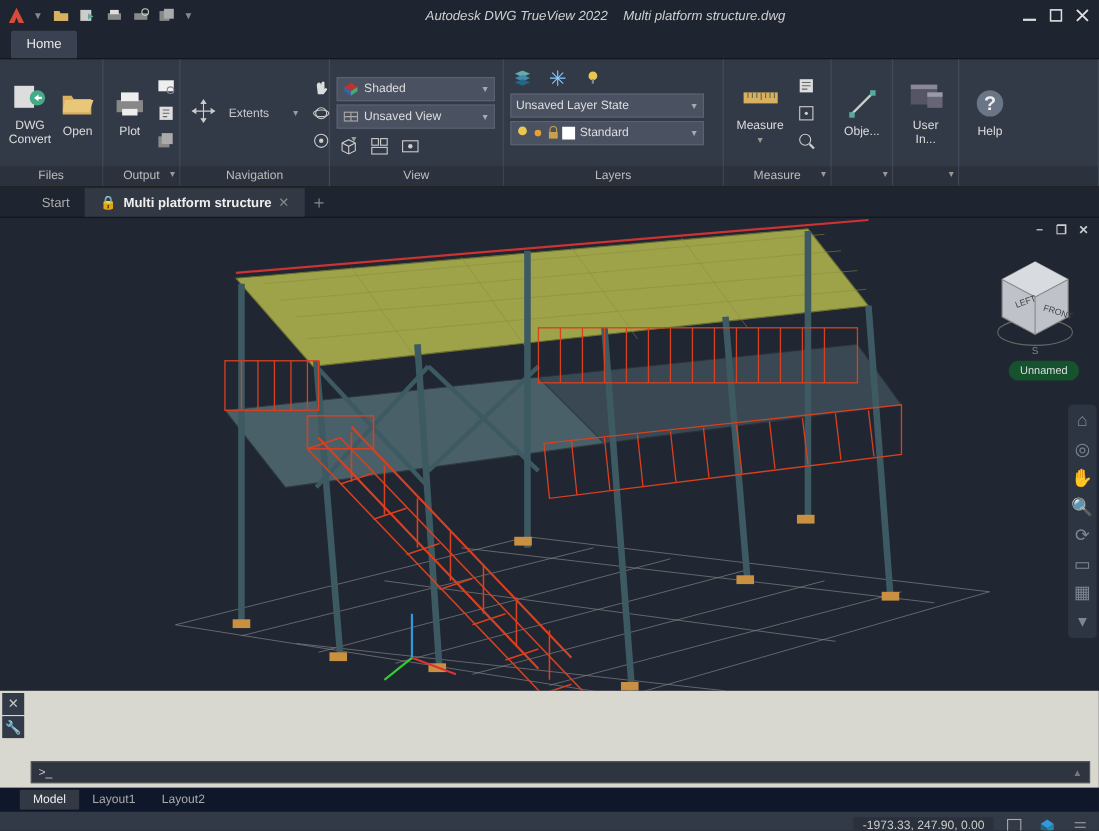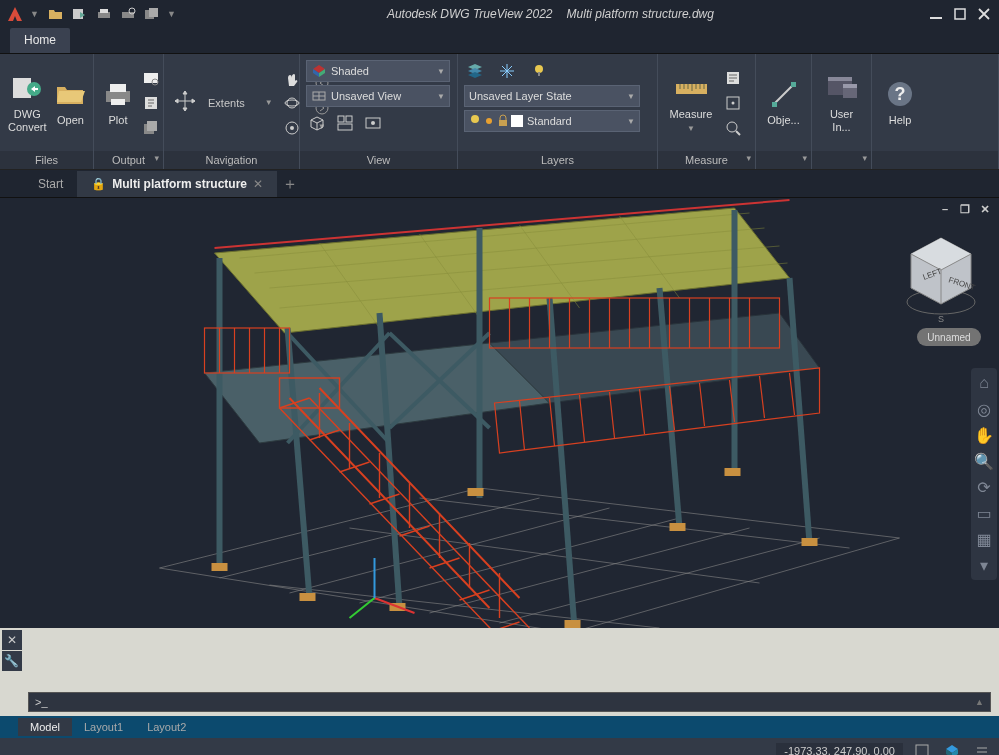--- a/index.html
+++ b/index.html
@@ -41,33 +41,33 @@
   .doctab.active { background: #323945; color: #eee; }
   .doctab .close { font-size:12px; color:#888;}
   .addtab { width:26px; height:26px; display:flex; align-items:center; justify-content:center; color:#888; cursor:pointer;}
 
   
   .viewport { position: relative; height: 430px; background: #202632; overflow:hidden;}
   .viewport svg.model { width: 100%; height: 100%; }
   .vp-wincontrols { position:absolute; top:4px; right:6px; display:flex; gap:4px;}
   .vp-wincontrols div { width:16px; height:14px; color:#ccc; cursor:pointer; display:flex; align-items:center; justify-content:center; font-size:11px; font-weight:bold;}
   .viewcube { position:absolute; top:32px; right:18px; width:80px; height:100px;}
-  .unnamed { position:absolute; top:130px; right:18px; width:64px; height:18px; background:#737373; border-radius:9px; font-size:10px; display:flex; align-items:center; justify-content:center; color:#ddd; cursor:pointer;}
+  .unnamed { position:absolute; top:130px; right:18px; width:64px; height:18px; background:#14532d; border-radius:9px; font-size:10px; display:flex; align-items:center; justify-content:center; color:#ddd; cursor:pointer;}
   .navbar3d { position:absolute; top:170px; right:2px; width:26px; background:rgba(60,68,82,0.5); border-radius:4px; display:flex; flex-direction:column; align-items:center; padding:6px 0; gap:8px;}
   .navbar3d div { width:18px; height:18px; color:#7e8694; cursor:pointer; display:flex; align-items:center; justify-content:center;}
 
   
   .cmdarea { position:relative; height: 88px; background: #d8d8d0; color: #222; font-family: "Consolas", monospace; font-size: 13px;}
   .cmd-text { padding: 6px 8px 2px 28px; }
   .cmd-input { position:absolute; bottom:4px; left:28px; right:8px; height:20px; background:#2e3440; border:1px solid #555; display:flex; align-items:center; padding:0 6px; color:#ccc;}
   .cmd-sidebtns { position:absolute; left:2px; top:2px; display:flex; flex-direction:column; gap:1px;}
   .cmd-sidebtns div { width:20px; height:20px; background:#333a47; color:#ccc; display:flex; align-items:center; justify-content:center; cursor:pointer; font-size:12px;}
 
   
-  .layouttabs { height:22px; background:#0c4a6e; display:flex; align-items:center; padding-left:18px;}
+  .layouttabs { height:22px; background:#0f172a; display:flex; align-items:center; padding-left:18px;}
   .ltab { padding:3px 12px; font-size:11px; color:#aaa; cursor:pointer;}
   .ltab.active { background:#323945; color:#eee;}
 
   
   .statusbar { height: 25px; background: #333a47; display: flex; align-items: center; justify-content: flex-end; padding: 0 6px; gap:8px;}
   .coord { font-size: 11px; color: #ccc; padding:2px 8px; background:#2a303c;}
   .stbtn { width:22px; height:20px; display:flex; align-items:center; justify-content:center; cursor:pointer; color:#aaa;}
 </style>
 </head>
 <body>
@@ -255,21 +255,21 @@
               <path d="M5 4l4 3-4 3" fill="none" stroke="#999"></path>
             </svg>
           </div>
         <div style="height:12px;font-size:8px;color:#999;text-align:center">▼</div>
       </div>
     </div>
     <div class="panel-title">Navigation</div>
   </div>
 
   <div class="panel" style="width:158px">
-    <div class="panel-body" style="flex-direction:column;align-items:flex-start;gap:3px;padding-top:6px">
+    <div class="panel-body" style="flex-direction:column;align-items:flex-start;gap:3px;padding-top:16px">
       <div class="combo">
         <div class="cicon">
             <svg width="14" height="14">
               <polygon points="7,1 13,5 7,9 1,5" fill="#b33"></polygon>
               <polygon points="1,5 7,9 7,13 1,9" fill="#36a"></polygon>
               <polygon points="13,5 7,9 7,13 13,9" fill="#4a7"></polygon>
             </svg>
           </div>
         <div class="ctext">Shaded</div>
           <div class="carrow">▼</div>

